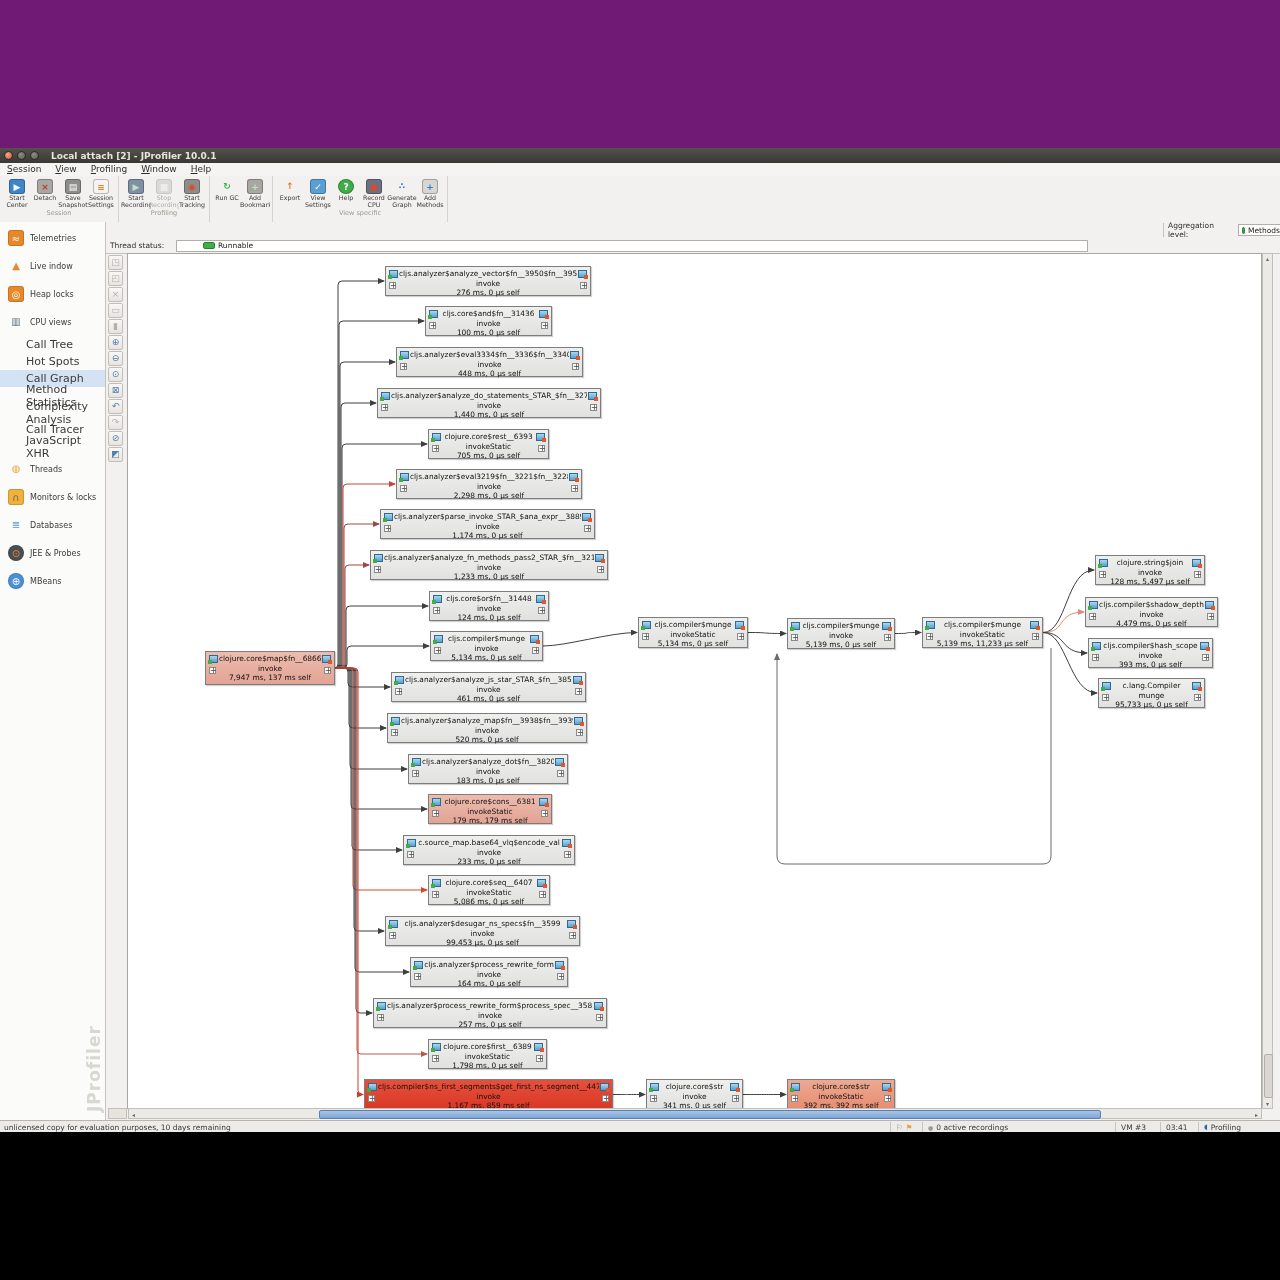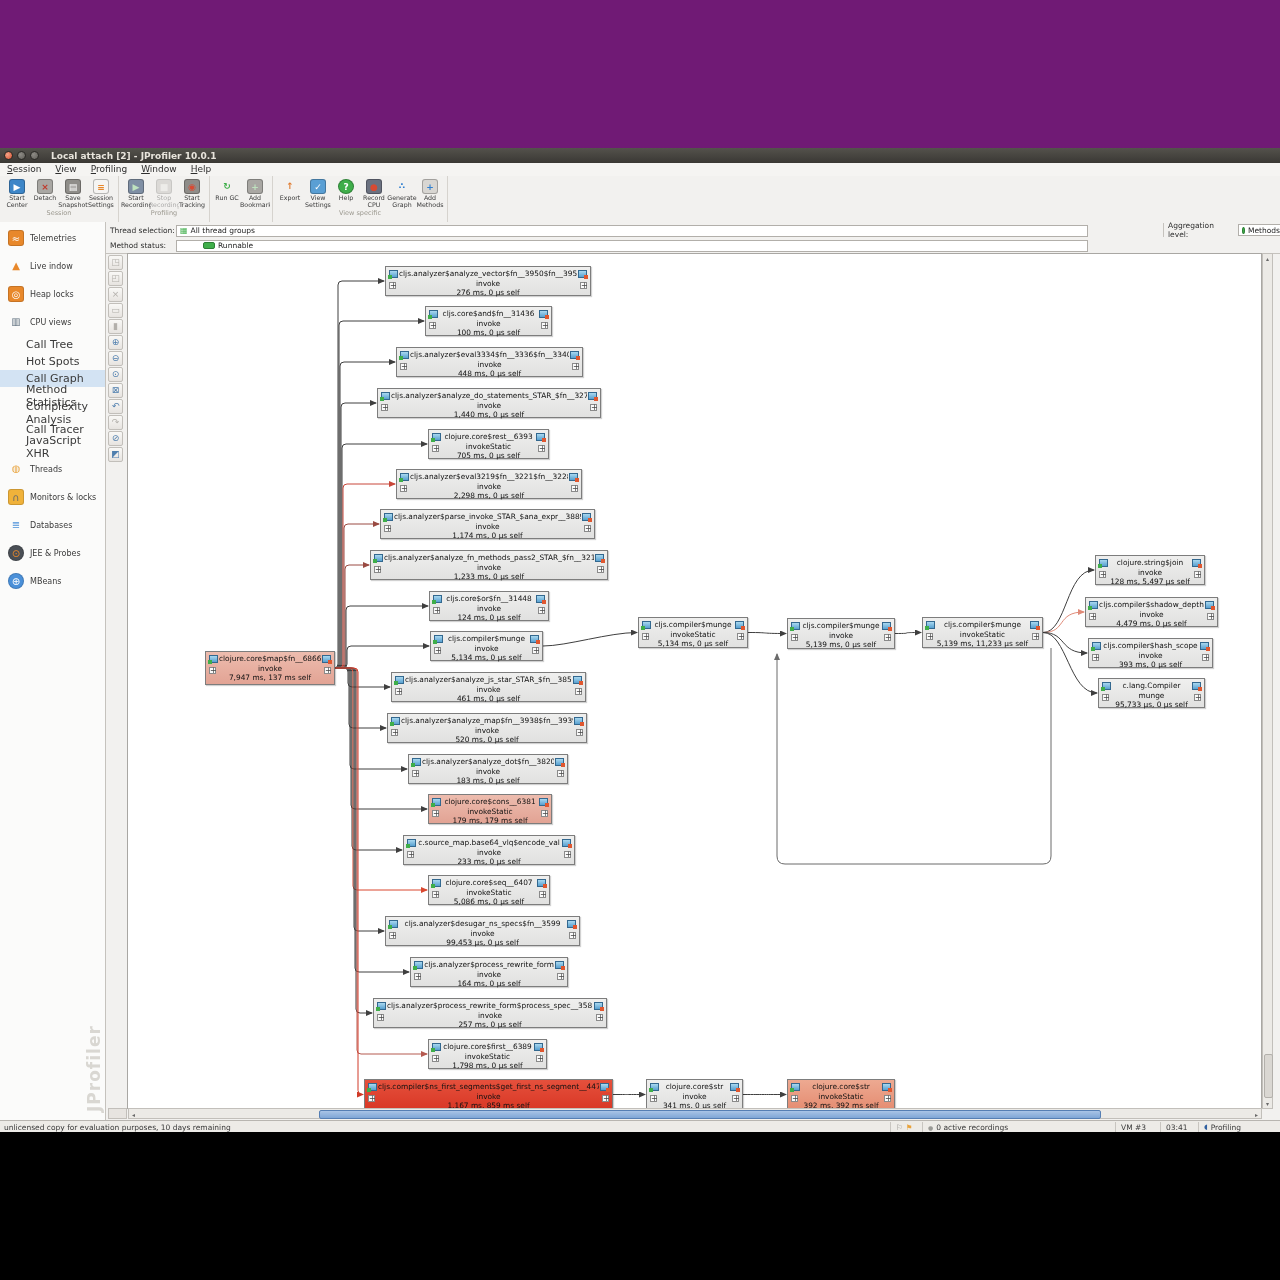--- a/index.html
+++ b/index.html
@@ -193,29 +193,22 @@
           <div class="tbtn">
             <div class="tbic" style="background: rgb(216, 214, 210); color: rgb(47, 127, 208);">+</div>
             <div class="tblbl">Add Methods</div>
           </div>
         </div>
         <div class="tcap">View specific</div>
       </div>
     </div>
 
   <div id="filters">
-    <div class="frow" style="top:1px;width:1050px;">
-      <span class="flabel">Thread selection:</span>
-      <div class="combo" style="width:912px;">
-        <span class="cicon-grid">▦</span>
-        <span>All thread groups</span>
-      </div>
-    </div>
     <div class="frow" style="top:16px;width:1050px;">
-      <span class="flabel">Method status:</span>
+      <span class="flabel">Thread status:</span>
       <div class="combo" style="width:912px;padding-left:26px;">
         <span class="cicon-bar"></span>
         <span>Runnable</span>
       </div>
     </div>
     <div id="agg">
       <span>Aggregation level:</span>
       <div class="combo" style="width:46px;">
         <span class="cicon-dot"></span>
         <span>Methods</span>

